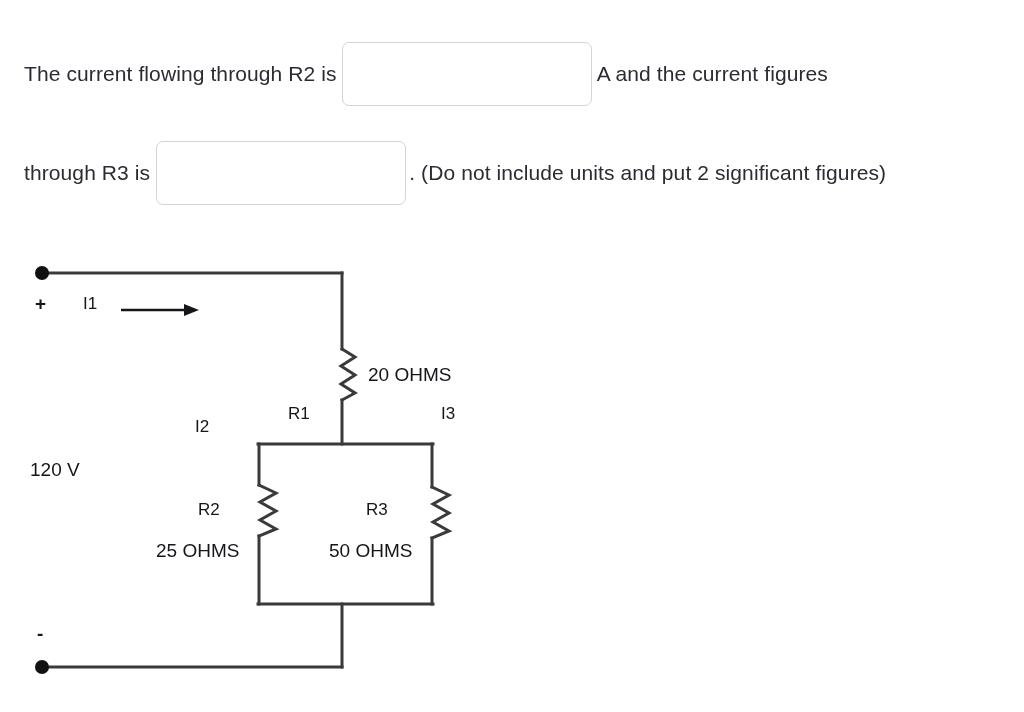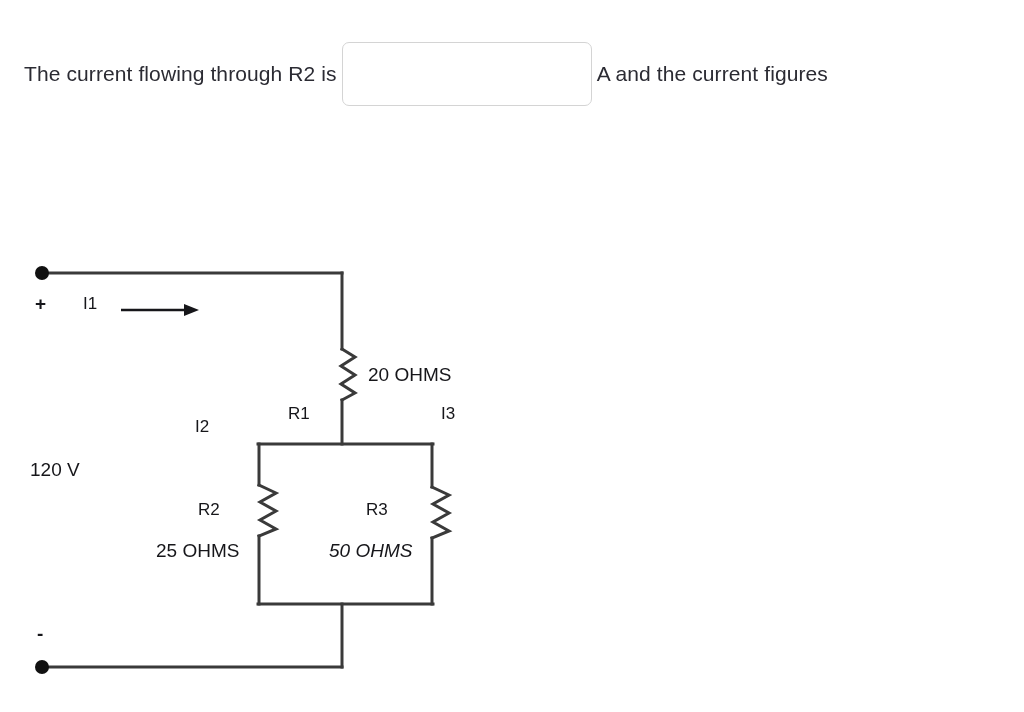--- a/index.html
+++ b/index.html
@@ -81,20 +81,25 @@
 <body>
 
 <div id="question-block">
 
   <div class="qline" id="qline-1">
     <span>The current flowing through R2 is</span>
     <input class="answer-input" id="answer-r2" type="text" placeholder="" style="">
     <span>A and the current figures</span>
   </div>
 
+  <div class="qline" id="qline-2">
+    <span>through R3 is</span>
+    <input class="answer-input" id="answer-r3" type="text" placeholder="" style="">
+    <span>. (Do not include units and put 2 significant figures)</span>
+  </div>
 
 </div>
 
 <div id="circuit-figure">
 
   <svg id="circuit-svg" width="1024" height="487" viewBox="0 0 1024 487">
 
     <g stroke="#3a3a3a" stroke-width="3" fill="none" stroke-linecap="square">
 
       <path d="M 42 48 L 342 48"></path>
@@ -148,17 +153,17 @@
   <div class="clabel big-label" style="left:441px; top:179px;text-align:right;">I3</div>
 
   <div class="clabel small-label" style="left:30px; top:234px;">120 V</div>
 
   <div class="clabel big-label" style="left:198px; top:275px;text-align:center;">R2</div>
 
   <div class="clabel small-label" style="left:156px; top:315px;">25 OHMS</div>
 
   <div class="clabel big-label" style="left:366px; top:275px;">R3</div>
 
-  <div class="clabel small-label" style="left:329px; top:315px;font-style:italic;">50 OHMS</div>
+  <div class="clabel small-label" style="left:329px; top:315px;">50 OHMS</div>
 
   <div class="clabel sign-label" style="left:37px; top:398px;">-</div>
 
 </div>
 
 </body></html>

